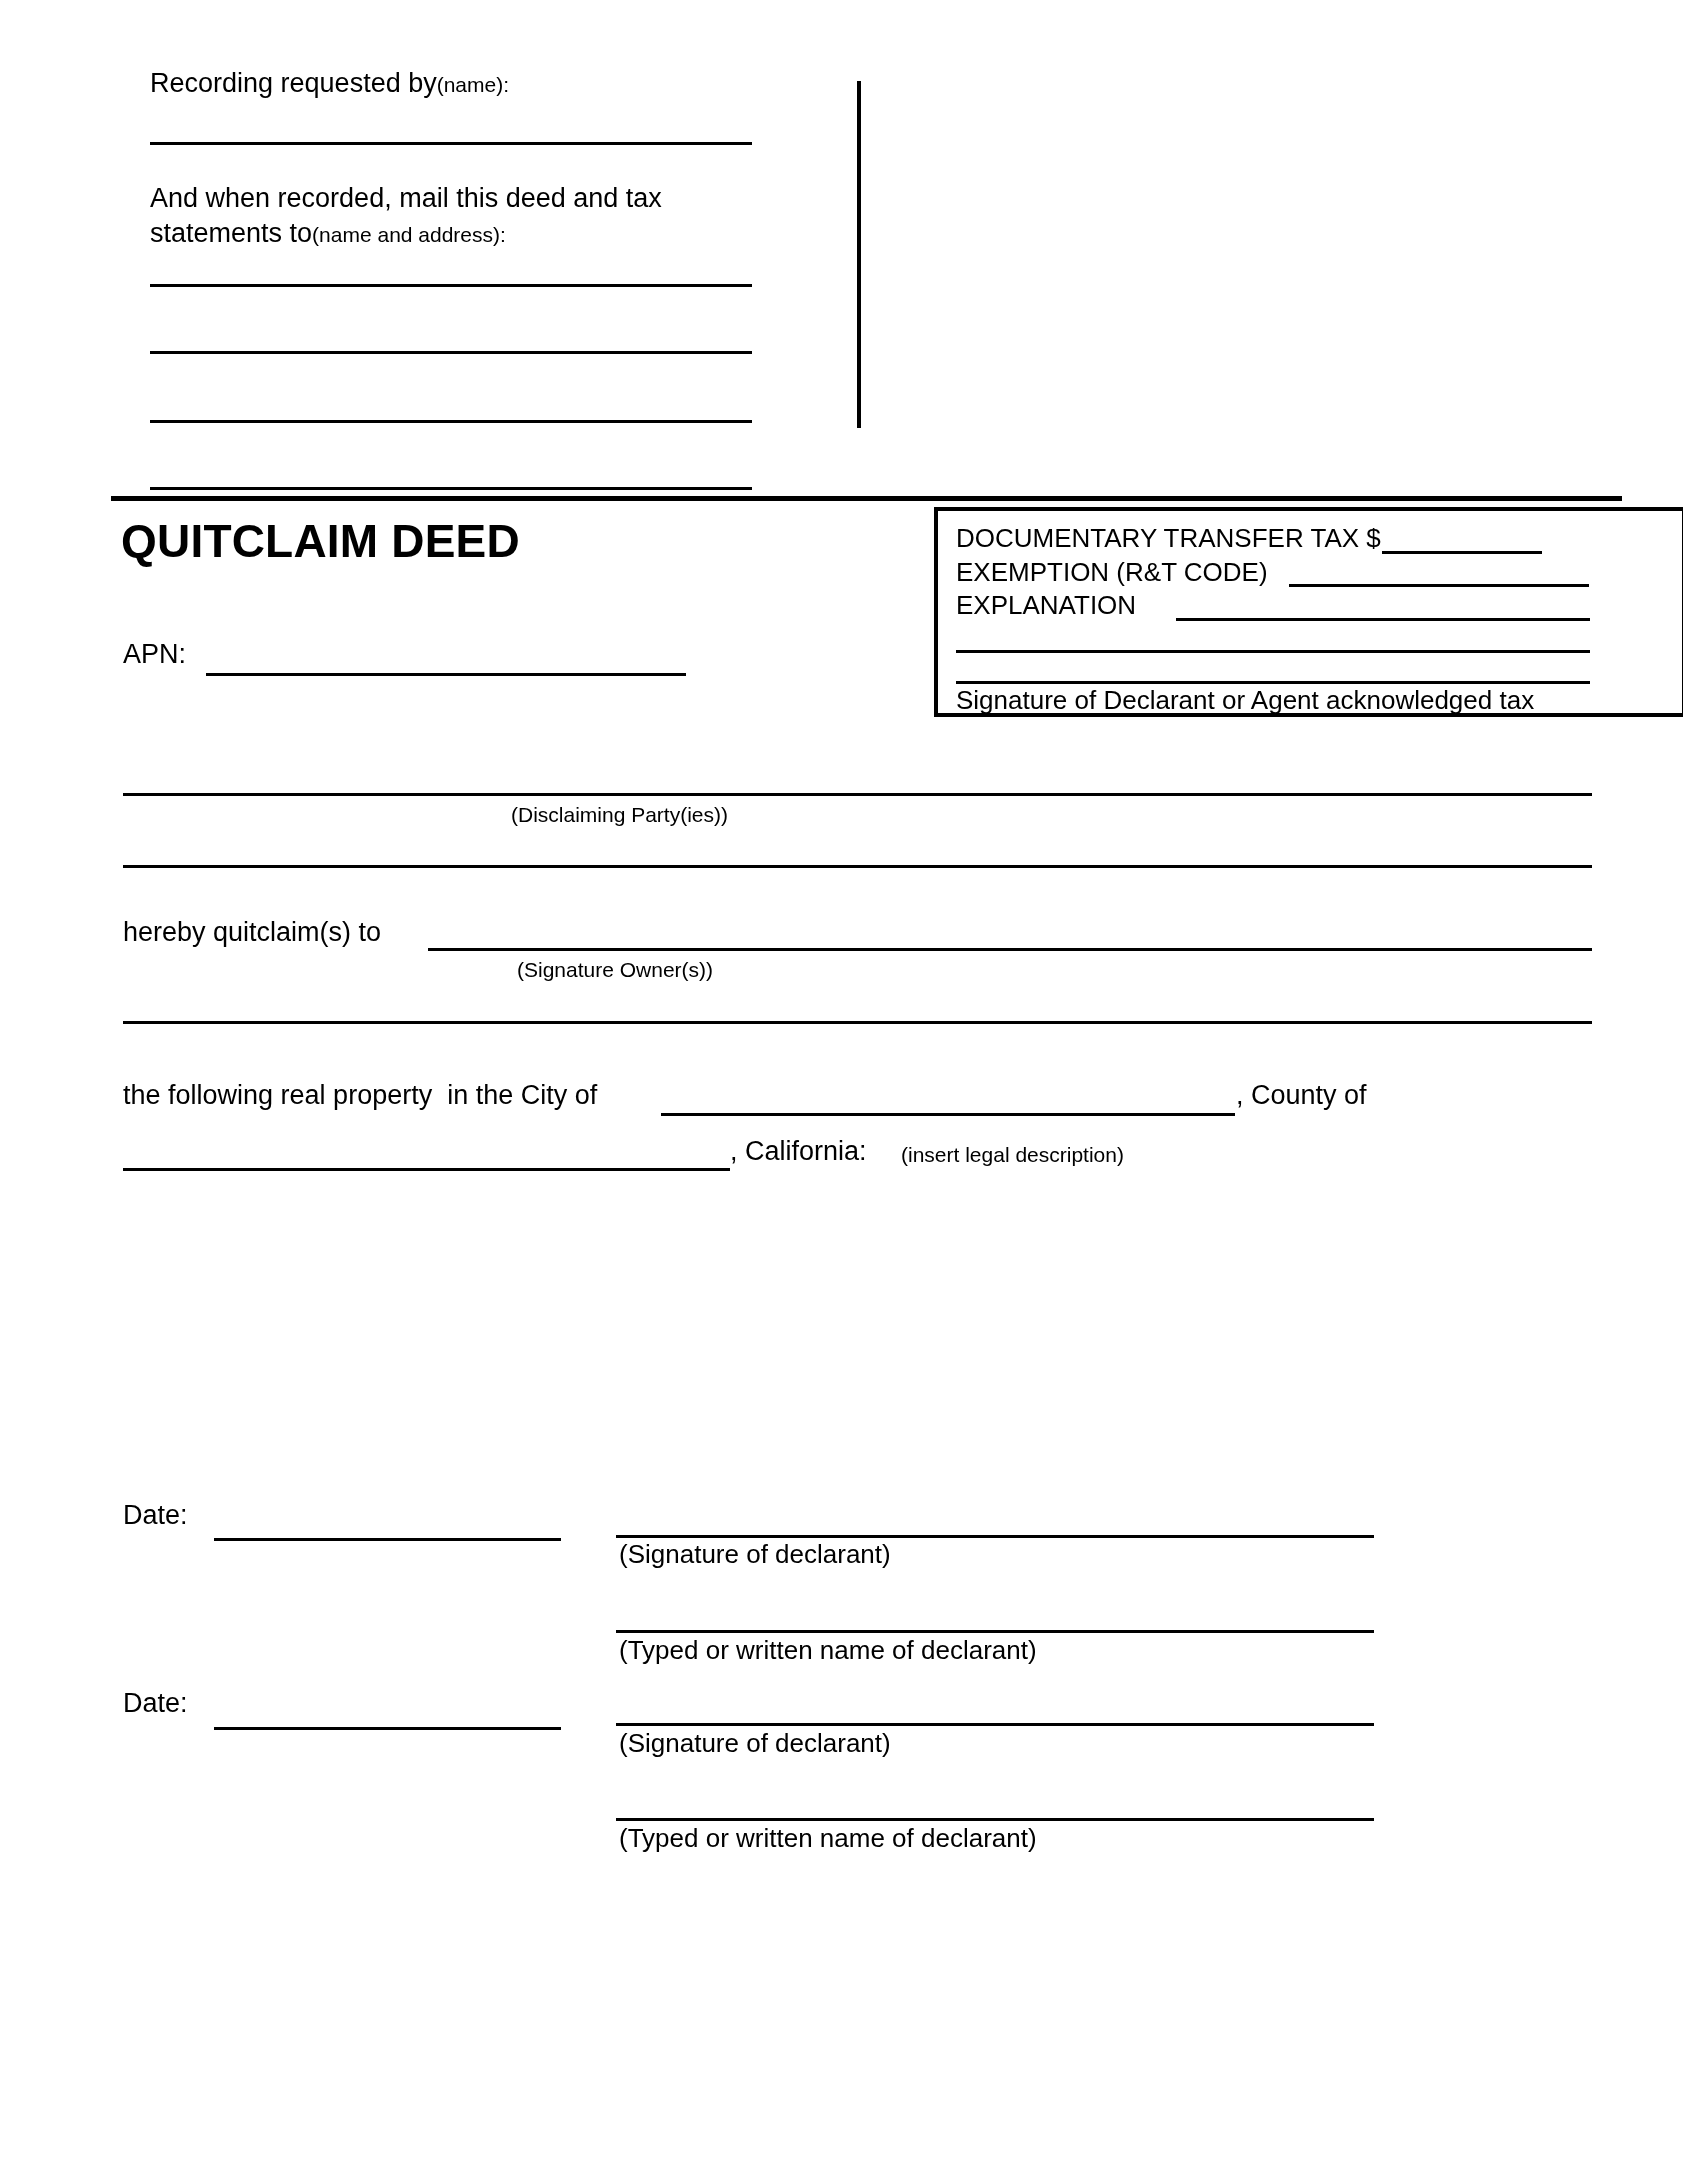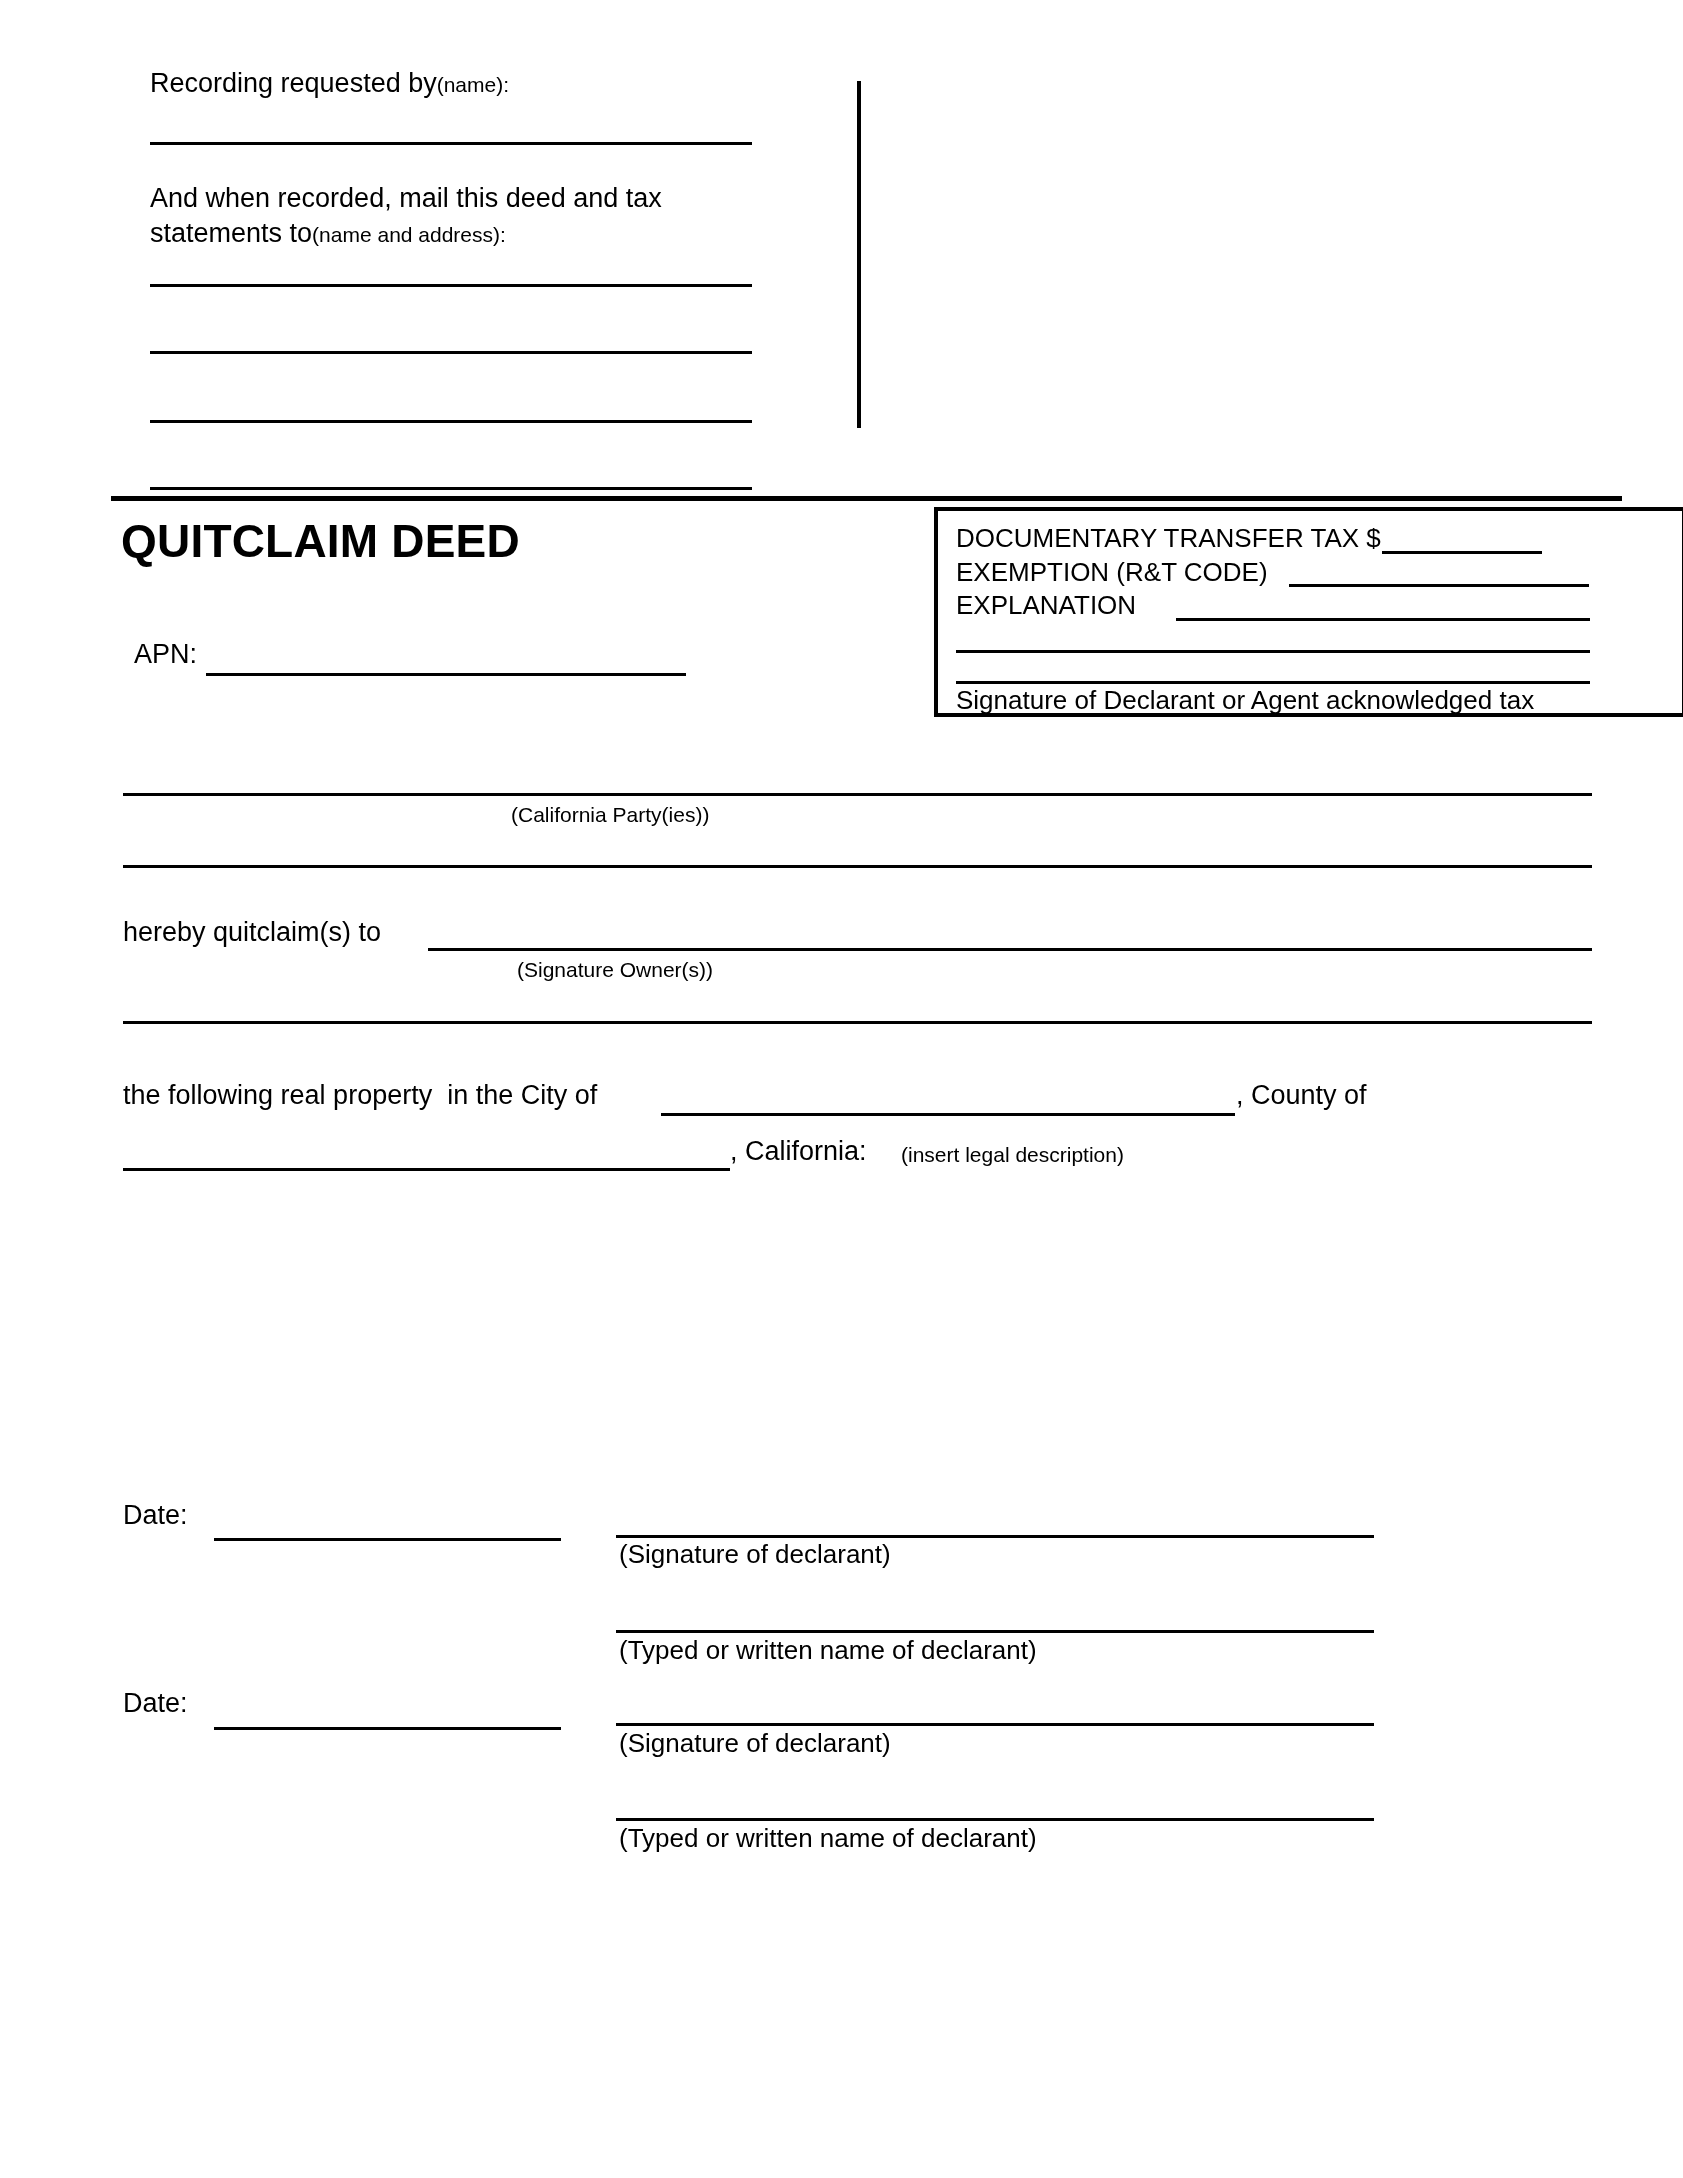--- a/index.html
+++ b/index.html
@@ -141,26 +141,26 @@
 
     <div class="tline" style="top:79px;">EXPLANATION</div>
     <div class="uline" style="left:238px; top:107px; width:414px;"></div>
 
     <div class="uline" style="left:18px; top:139px; width:634px;"></div>
     <div class="uline" style="left:18px; top:170px; width:634px;"></div>
 
     <div class="sig-cap" style="top:174px;">Signature of Declarant or Agent acknowledged tax</div>
   </div>
 
-  <div class="t body-txt" style="left:123px; top:640px;margin-left:11px;">APN:</div>
+  <div class="t body-txt" style="left:123px; top:640px;">APN:</div>
   <div class="rule" style="left:206px; top:673px; width:480px;"></div>
 
 
   <div class="rule" style="left:123px; top:793px; width:1469px;"></div>
-  <div class="t tiny-txt" style="left:511px; top:804px;">(California Party(ies))</div>
+  <div class="t tiny-txt" style="left:511px; top:804px;">(Disclaiming Party(ies))</div>
 
   <div class="rule" style="left:123px; top:865px; width:1469px;"></div>
 
   <div class="t body-txt" style="left:123px; top:918px;">hereby quitclaim(s) to</div>
   <div class="rule" style="left:428px; top:948px; width:1164px;"></div>
   <div class="t tiny-txt" style="left:517px; top:959px;">(Signature Owner(s))</div>
 
   <div class="rule" style="left:123px; top:1021px; width:1469px;"></div>
 
   <div class="t body-txt" style="left:123px; top:1081px;">the following real property  in the City of</div>

